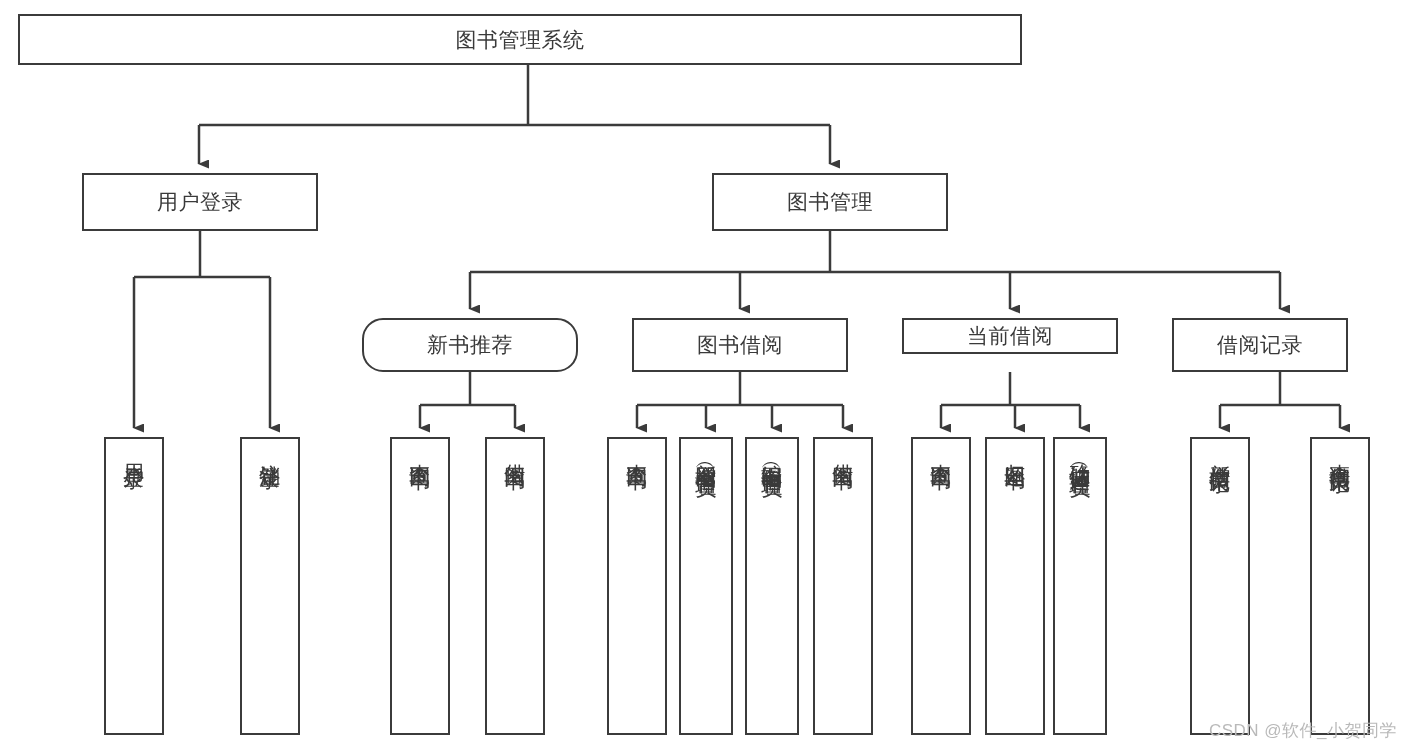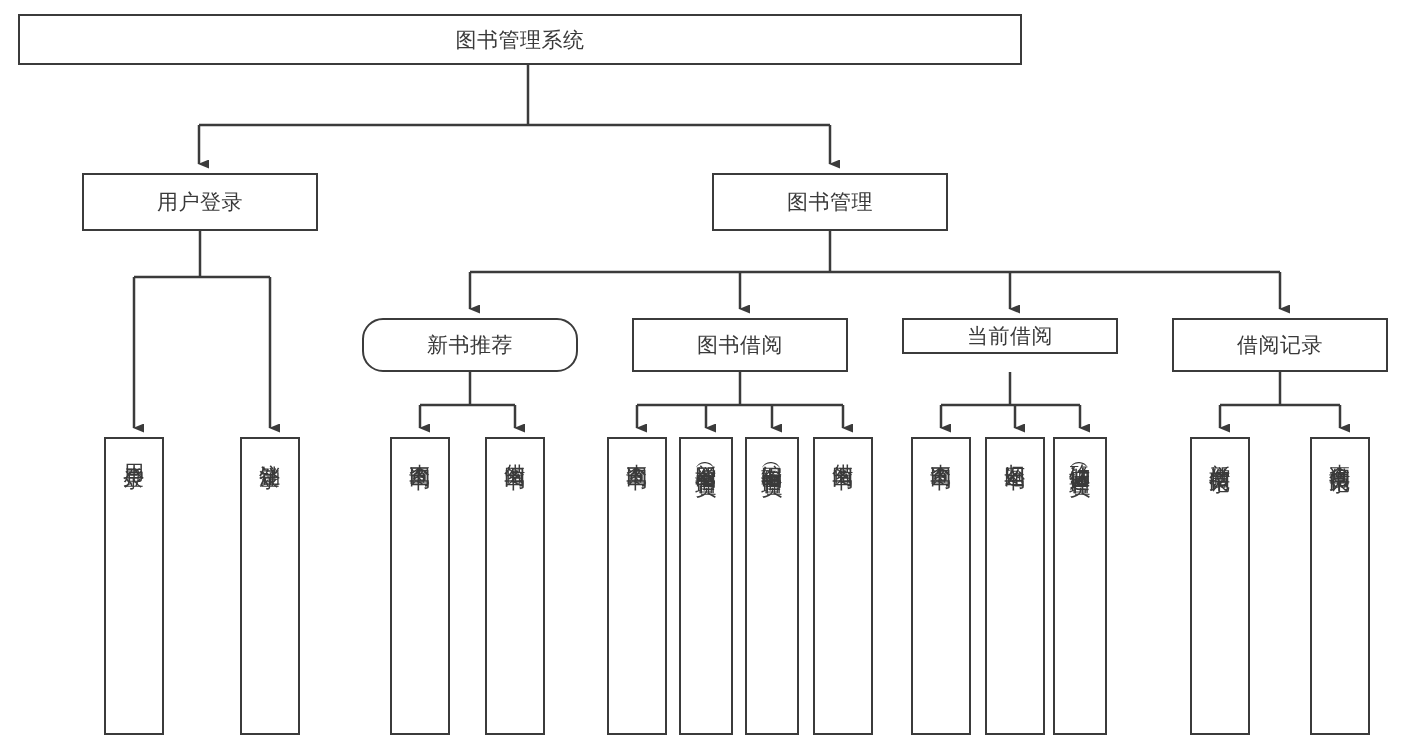--- a/index.html
+++ b/index.html
@@ -131,21 +131,21 @@
       </div>
       <div class="node-box node-h" style="left: 362px; top: 318px; width: 216px; height: 54px; border-radius: 21px;">
         <span>新书推荐</span>
       </div>
       <div class="node-box node-h" style="left: 632px; top: 318px; width: 216px; height: 54px;">
         <span>图书借阅</span>
       </div>
       <div class="node-box node-h" style="left: 902px; top: 318px; width: 216px; height: 36px;">
         <span>当前借阅</span>
       </div>
-      <div class="node-box node-h" style="left: 1172px; top: 318px; width: 216px; height: 54px;">
+      <div class="node-box node-h" style="left: 1172px; top: 318px; width: 176px; height: 54px;">
         <span>借阅记录</span>
       </div>
       <div class="node-box node-v" style="left: 104px; top: 437px; width: 60px; height: 298px;">
         <span class="vtext">用户登录</span>
       </div>
       <div class="node-box node-v" style="left: 240px; top: 437px; width: 60px; height: 298px;">
         <span class="vtext">注销登录</span>
       </div>
       <div class="node-box node-v" style="left: 390px; top: 437px; width: 60px; height: 298px;">
         <span class="vtext">查询图书</span>
@@ -175,14 +175,15 @@
         <span class="vtext">确认归还（管理员）</span>
       </div>
       <div class="node-box node-v" style="left: 1190px; top: 437px; width: 60px; height: 298px;">
         <span class="vtext">新增借阅记录</span>
       </div>
       <div class="node-box node-v" style="left: 1310px; top: 437px; width: 60px; height: 298px;">
         <span class="vtext">查询借阅记录</span>
       </div>
     </div>
 
+  <div id="watermark">CSDN @软件_小贺同学</div>
 
 </div>
 
 </body></html>

